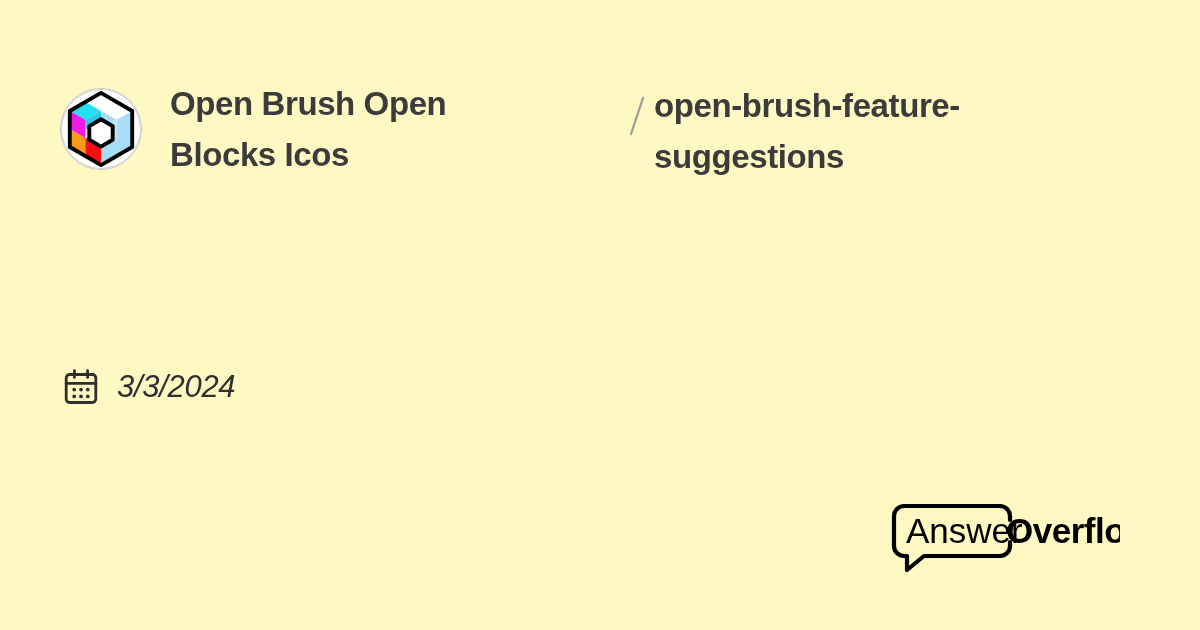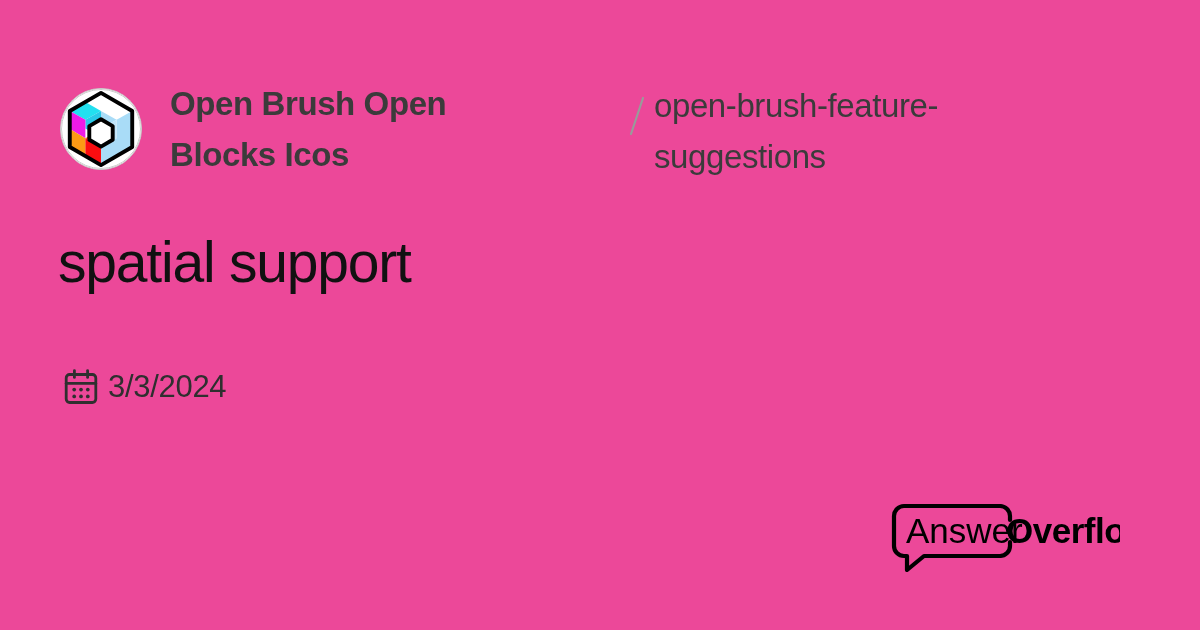--- a/index.html
+++ b/index.html
@@ -11,21 +11,21 @@
     height: 630px;
     background: #ffffff;
     font-family: "Liberation Sans", sans-serif;
     overflow: hidden;
     position: relative;
   }
 
   .card {
     position: absolute;
     inset: 0;
-    background: #ec4899;
+    background: #fef9c3;
     padding-left: 40px;
   }
 
   
   .header {
     position: absolute;
     left: 60px;
     top: 78px;
     width: 1080px;
     display: flex;
@@ -74,21 +74,21 @@
     width: 34px;
     display: flex;
     justify-content: center;
     padding-top: 14px;
   }
   .slash svg { display: block; }
 
   .channel-name {
     font-size: 33px;
     line-height: 51px;
-    font-weight: normal;
+    font-weight: bold;
     color: #3b3b3b;
     letter-spacing: -0.4px;
     max-width: 420px;
   }
 
   
   .thread-title {
     position: absolute;
     left: 58px;
     top: 228px;
@@ -109,26 +109,27 @@
     align-items: center;
   }
   .cal-icon {
     width: 38px;
     height: 38px;
     flex: 0 0 38px;
     display: block;
   }
   .cal-icon svg { display: block; width: 100%; height: 100%; }
   .date-text {
-    margin-left: 8px;
+    margin-left: 17px;
     font-size: 31px;
     line-height: 38px;
     color: #2f2f2f;
     letter-spacing: -0.3px;
     font-weight: 400;
+    font-style: italic;
   }
 
   
   .ao-badge {
     position: absolute;
     left: 888px;
     top: 500px;
     width: 232px;
     height: 72px;
   }
@@ -180,21 +181,20 @@
       <div class="slash">
         <svg width="22" height="44" viewBox="0 0 22 44" xmlns="http://www.w3.org/2000/svg">
           <line x1="17" y1="4" x2="5" y2="40" stroke="#9a9a9a" stroke-width="2.2" stroke-linecap="round"></line>
         </svg>
       </div>
       <div class="channel-name">open-brush-feature-suggestions</div>
     </div>
 
   </div>
 
-  <div class="thread-title">spatial support</div>
 
   <div class="date-row">
     <div class="cal-icon">
       <svg viewBox="0 0 38 38" xmlns="http://www.w3.org/2000/svg">
         <g fill="none" stroke="#2f2f2f" stroke-width="2.8" stroke-linecap="round" stroke-linejoin="round">
           <rect x="4.2" y="6.5" width="29.6" height="28" rx="3.4"></rect>
           <line x1="4.2" y1="15.4" x2="33.8" y2="15.4"></line>
           <line x1="12.4" y1="2.6" x2="12.4" y2="9.4"></line>
           <line x1="25.6" y1="2.6" x2="25.6" y2="9.4"></line>
         </g>

